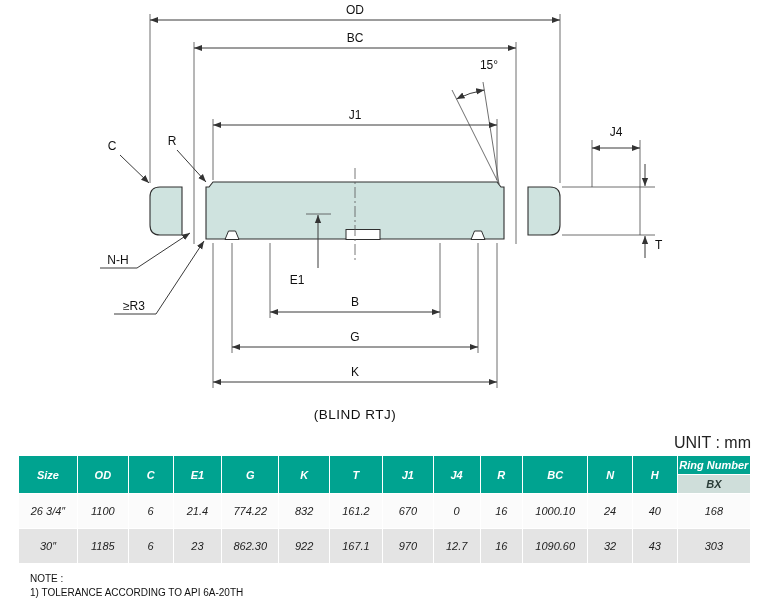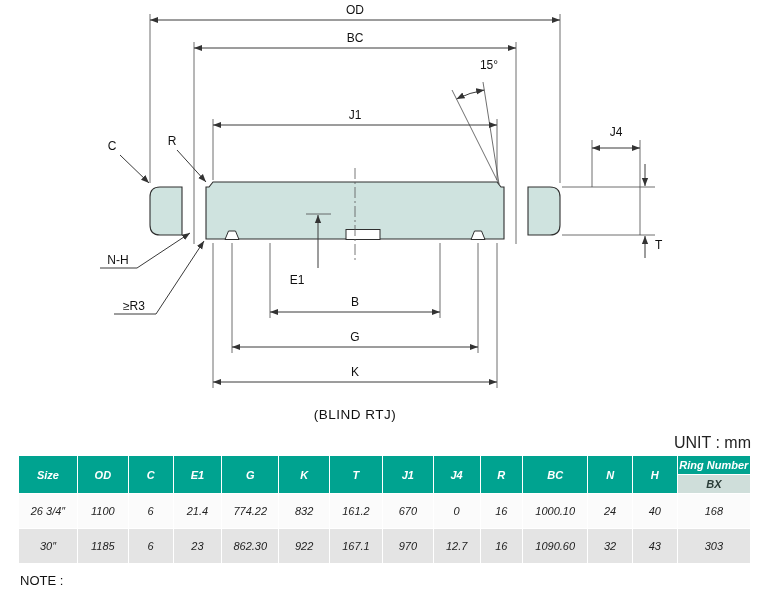--- a/index.html
+++ b/index.html
@@ -36,21 +36,21 @@
     background:var(--header-bg); color:#ffffff; font-weight:bold;
     border:1px solid #ffffff; padding:3px 1px; text-align:center;
     font-size:11px;
   }
   table.spec th.bx-head{ background:var(--bx-bg); color:#2b3d38;text-align:center; }
   table.spec td{
     text-align:center; border:1px solid #ffffff; padding:11px 1px; color:#222;
   }
   table.spec tr.row-a td{ background:var(--row-bg); }
   table.spec tr.row-b td{ background:var(--row-alt-bg); }
-  .notes{ margin:8px 0 0 20px; font-size:13px; line-height:1.4; color:#111; }
+  .notes{ margin:8px 0 0 30px; font-size:10px; line-height:1.4; color:#111; }
 </style>
 </head>
 <body>
 
 <div class="diagram">
 <svg width="768" height="432" viewBox="0 0 768 432" xmlns="http://www.w3.org/2000/svg">
   <defs>
     <marker id="arr" viewBox="0 0 10 10" refX="9" refY="5" markerWidth="9" markerHeight="9" orient="auto-start-reverse">
       <path d="M0,1.5 L9,5 L0,8.5 z" fill="#333"></path>
     </marker>
@@ -231,13 +231,14 @@
       <td>1090.60</td>
       <td>32</td>
       <td>43</td>
       <td>303</td>
     </tr>
   </tbody>
 </table>
 
 <div class="notes">
   <div>NOTE :</div>
+  <div>1) TOLERANCE ACCORDING TO API 6A-20TH</div>
 </div>
 
 </body></html>

